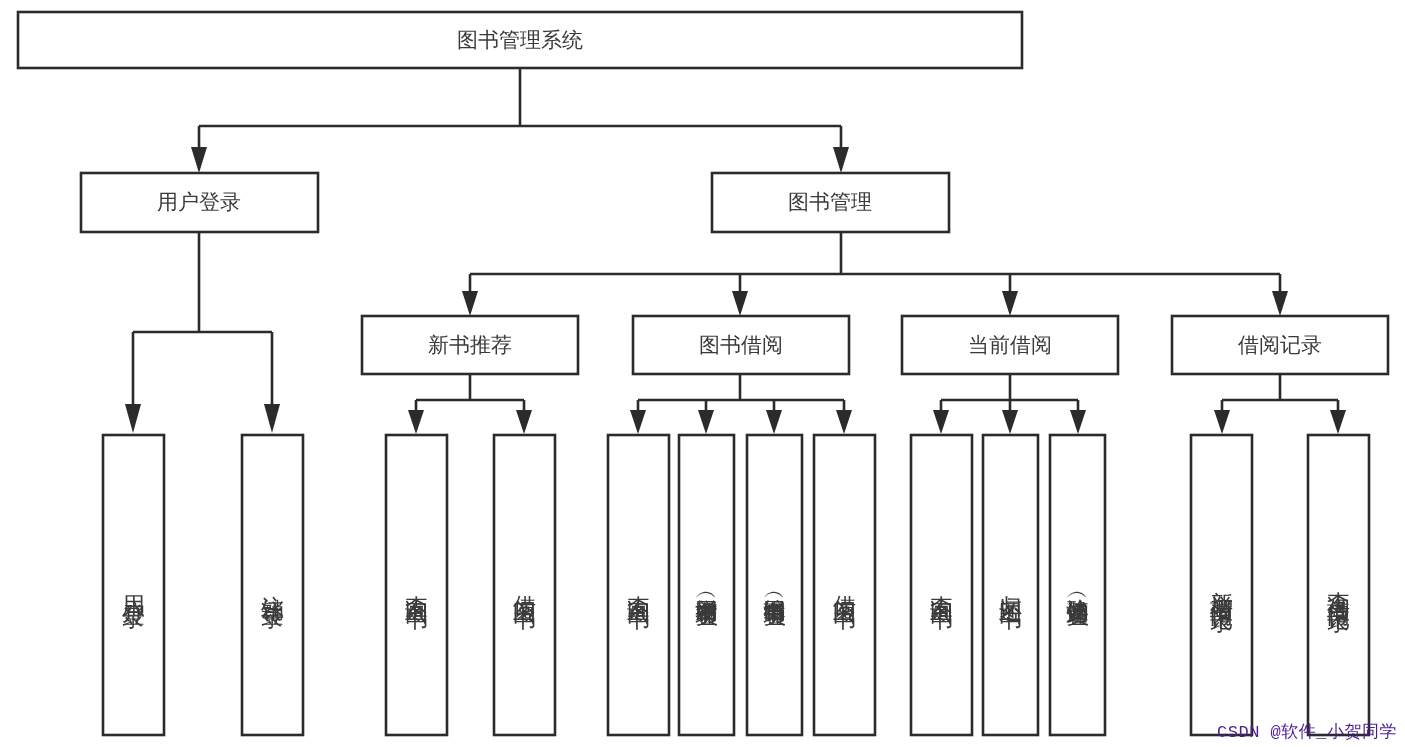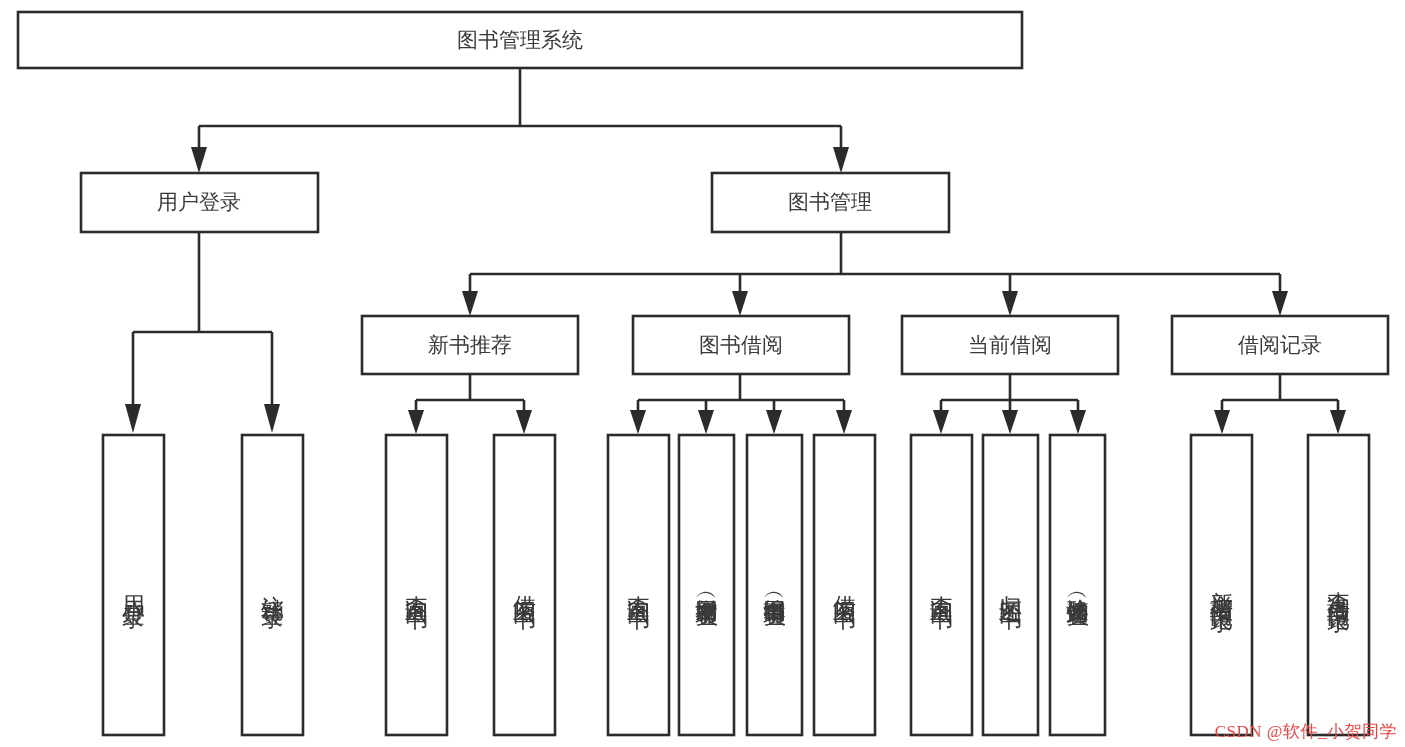--- a/index.html
+++ b/index.html
@@ -67,23 +67,23 @@
     user-select: none;
   }
   .leaf-label-wrap.tight {
     letter-spacing: 1px;
     font-size: 22px;
   }
   #watermark {
     position: absolute;
     right: 8px;
     bottom: 4px;
-    color: #ef4444;
+    color: #4c1d95;
     font-size: 17px;
-    font-family: Liberation Serif, serif;
+    font-family: Liberation Mono, monospace;
     letter-spacing: 0.5px;
     white-space: nowrap;
     pointer-events: none;
     user-select: none;
   }
 </style>
 </head>
 <body>
 
 <div id="diagram-root">

